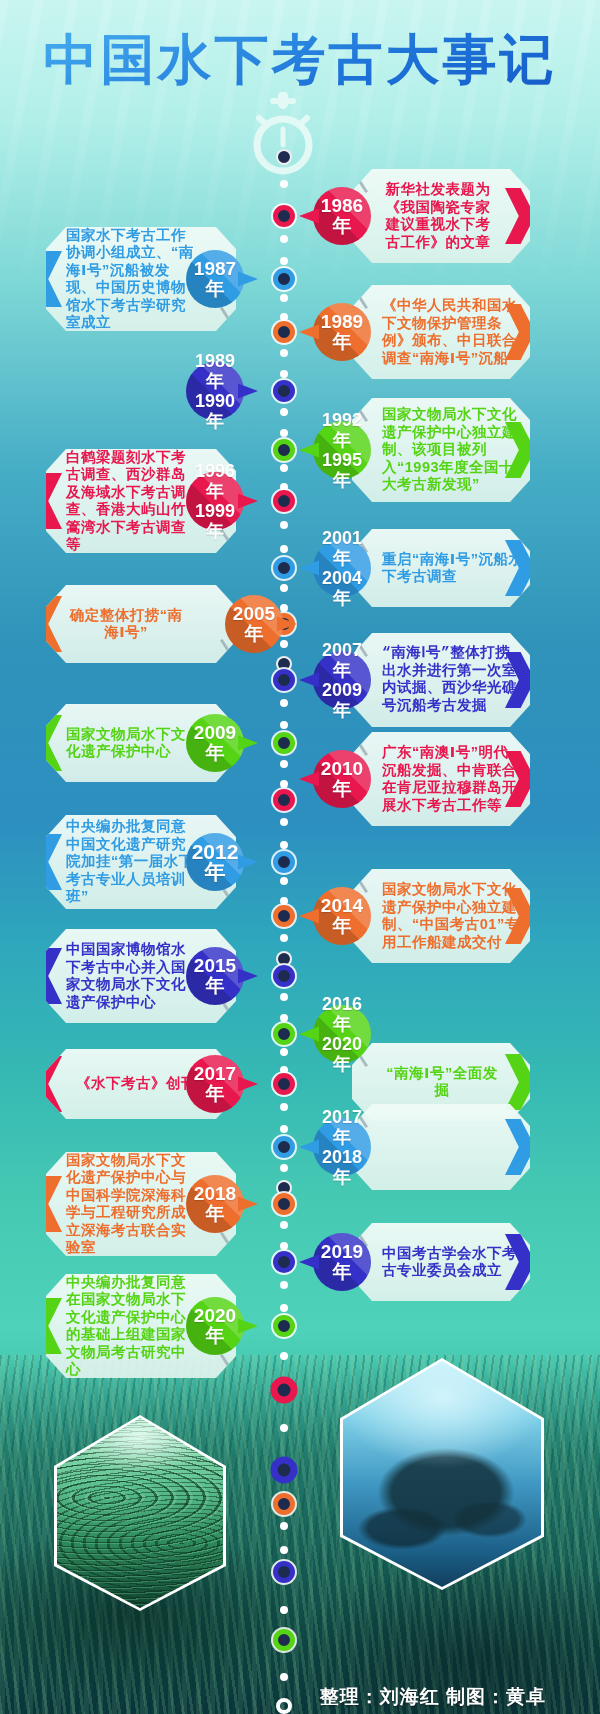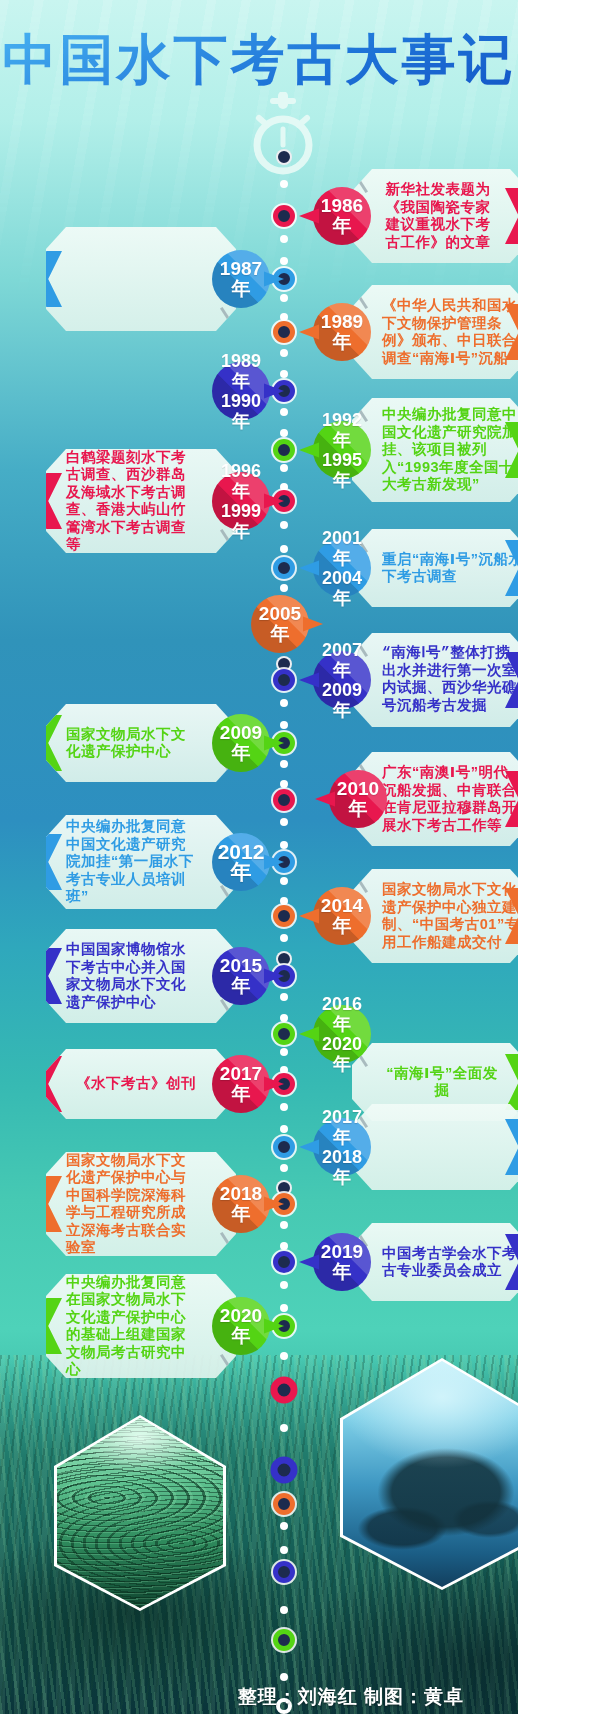--- a/index.html
+++ b/index.html
@@ -1,17 +1,17 @@
 <!DOCTYPE html>
 <html><head>
 <meta charset="utf-8">
 <style>
   html,body{margin:0;padding:0;}
   .poster{
-    position:relative;width:518px;height:1714px;overflow:hidden;
+    position:relative;width:600px;height:1714px;overflow:hidden;
     font-family:"Liberation Sans","DejaVu Sans",sans-serif;
     background:linear-gradient(180deg,#c9f5f0 0px,#b2efe9 120px,#7ed8d6 280px,#46adc6 470px,
       #3093ba 640px,#2d8fc0 820px,#2fa8bc 950px,#36b9b3 1080px,#46c9b3 1200px,#4ed2b9 1330px,#3cb9a6 1430px);
   }
   .streaks{position:absolute;left:0;top:0;width:600px;height:320px;z-index:0;
     background:repeating-linear-gradient(100deg,rgba(255,255,255,.30) 0 9px,rgba(255,255,255,0) 9px 34px);
     opacity:.45;-webkit-mask-image:linear-gradient(180deg,#000 0%,transparent 95%);
     mask-image:linear-gradient(180deg,#000 0%,transparent 95%);}
   .reef{position:absolute;left:0;top:1355px;width:600px;height:359px;z-index:0;
     background:
@@ -47,21 +47,21 @@
     clip-path:polygon(0 0,52% 0,100% 50%,52% 100%,0 100%,46% 50%);}
   .event.right .chevron{right:-5px;}
   .event.left  .chevron{left:-14px;transform:translateY(-50%) scaleX(-1);}
   .slash{position:absolute;width:3px;height:34px;background:#9fb0b5;opacity:.85;transform:rotate(-33deg);}
   .event.right .slash-a{left:4px;top:-8px;}
   .event.right .slash-b{left:4px;bottom:-8px;}
   .event.left  .slash-a{right:4px;top:-8px;}
   .event.left  .slash-b{right:4px;bottom:-8px;}
   .ycircle{position:absolute;top:50%;transform:translateY(-50%);width:58px;height:58px;border-radius:50%;
     display:flex;align-items:center;justify-content:center;z-index:3;}
-  .event.left  .ycircle{left:212px;}
+  .event.left  .ycircle{left:186px;}
   .event.right .ycircle{left:313px;}
   .shade{position:absolute;inset:0;border-radius:50%;
     background:linear-gradient(225deg,transparent 55%,rgba(0,0,0,.16) 56%),
                linear-gradient(45deg,transparent 60%,rgba(255,255,255,.18) 61%);}
   .tail{position:absolute;top:50%;width:20px;height:20px;transform:translateY(-50%);
     clip-path:polygon(0 12%,100% 50%,0 88%);}
   .event.left  .tail{left:calc(100% - 6px);}
   .event.right .tail{right:calc(100% - 6px);transform:translateY(-50%) scaleX(-1);}
   .ylabel{position:relative;z-index:1;color:#fff;font-weight:800;font-size:18px;line-height:20px;
     white-space:pre-line;text-align:center;width:72px;text-shadow:0 1px 1px rgba(0,0,0,.15);}
@@ -191,20 +191,21 @@
       <span class="shade"></span>
       <span class="tail" style="background: rgb(232, 23, 78);"></span>
       <div class="ylabel" style="font-size: 19px;">1986年</div>
     </div>
   </div>
       <div class="event left" style="top: 227px; height: 104px;">
     <div class="banner" style="height: 104px;">
       <span class="slash slash-a"></span>
       <span class="slash slash-b"></span>
       <span class="chevron" style="background: rgb(47, 156, 228);"></span>
+      <div class="btext" style="width: 132px; color: rgb(47, 156, 228);">国家水下考古工作协调小组成立、“南海Ⅰ号”沉船被发现、中国历史博物馆水下考古学研究室成立</div>
     </div>
     <div class="ycircle" style="background: rgb(47, 156, 228);">
       <span class="shade"></span>
       <span class="tail" style="background: rgb(47, 156, 228);"></span>
       <div class="ylabel" style="font-size: 19px;">1987年</div>
     </div>
   </div>
       <div class="event right" style="top: 285px; height: 94px;">
     <div class="banner" style="height: 94px;">
       <span class="slash slash-a"></span>
@@ -224,21 +225,21 @@
       <span class="tail" style="background: rgb(53, 49, 200);"></span>
       <div class="ylabel">1989年
 1990年</div>
     </div>
   </div>
       <div class="event right" style="top: 398px; height: 104px;">
     <div class="banner" style="height: 104px;">
       <span class="slash slash-a"></span>
       <span class="slash slash-b"></span>
       <span class="chevron" style="background: rgb(84, 212, 20);"></span>
-      <div class="btext" style="width: 140px; color: rgb(84, 212, 20);">中央编办批复同意中国文化遗产研究院加挂、该项目被列入“1993年度全国十大考古新发现”</div>
+      <div class="btext" style="width: 140px; color: rgb(84, 212, 20);">国家文物局水下文化遗产保护中心独立建制、该项目被列入“1993年度全国十大考古新发现”</div>
     </div>
     <div class="ycircle" style="background: rgb(84, 212, 20);">
       <span class="shade"></span>
       <span class="tail" style="background: rgb(84, 212, 20);"></span>
       <div class="ylabel">1992年
 1995年</div>
     </div>
   </div>
       <div class="event left" style="top: 449px; height: 104px;">
     <div class="banner" style="height: 104px;">
@@ -262,20 +263,26 @@
       <div class="btext" style="width: 150px; color: rgb(47, 156, 228);">重启“南海Ⅰ号”沉船水下考古调查</div>
     </div>
     <div class="ycircle" style="background: rgb(47, 156, 228);">
       <span class="shade"></span>
       <span class="tail" style="background: rgb(47, 156, 228);"></span>
       <div class="ylabel">2001年
 2004年</div>
     </div>
   </div>
       <div class="event left" style="top: 585px; height: 78px;">
+    <div class="banner" style="height: 78px;">
+      <span class="slash slash-a"></span>
+      <span class="slash slash-b"></span>
+      <span class="chevron" style="background: rgb(238, 110, 45);"></span>
+      <div class="btext center" style="width: 120px; color: rgb(238, 110, 45);">确定整体打捞“南海Ⅰ号”</div>
+    </div>
     <div class="ycircle" style="background: rgb(238, 110, 45); margin-left: 39px;">
       <span class="shade"></span>
       <span class="tail" style="background: rgb(238, 110, 45);"></span>
       <div class="ylabel" style="font-size: 19px;">2005年</div>
     </div>
   </div>
       <div class="event right" style="top: 633px; height: 94px;">
     <div class="banner" style="height: 94px;">
       <span class="slash slash-a"></span>
       <span class="slash slash-b"></span>
@@ -295,28 +302,28 @@
       <span class="slash slash-b"></span>
       <span class="chevron" style="background: rgb(84, 212, 20);"></span>
       <div class="btext" style="width: 132px; color: rgb(84, 212, 20);">国家文物局水下文化遗产保护中心</div>
     </div>
     <div class="ycircle" style="background: rgb(84, 212, 20);">
       <span class="shade"></span>
       <span class="tail" style="background: rgb(84, 212, 20);"></span>
       <div class="ylabel" style="font-size: 19px;">2009年</div>
     </div>
   </div>
-      <div class="event right" style="top: 752px; height: 94px;">
+      <div class="event right" style="top: 732px; height: 94px;">
     <div class="banner" style="height: 94px;">
       <span class="slash slash-a"></span>
       <span class="slash slash-b"></span>
       <span class="chevron" style="background: rgb(232, 23, 78);"></span>
       <div class="btext" style="width: 140px; color: rgb(232, 23, 78);">广东“南澳Ⅰ号”明代沉船发掘、中肯联合在肯尼亚拉穆群岛开展水下考古工作等</div>
     </div>
-    <div class="ycircle" style="background: rgb(232, 23, 78); margin-left: 16px;">
+    <div class="ycircle" style="background: rgb(232, 23, 78);">
       <span class="shade"></span>
       <span class="tail" style="background: rgb(232, 23, 78);"></span>
       <div class="ylabel" style="font-size: 19px;">2010年</div>
     </div>
   </div>
       <div class="event left" style="top: 815px; height: 94px;">
     <div class="banner" style="height: 94px;">
       <span class="slash slash-a"></span>
       <span class="slash slash-b"></span>
       <span class="chevron" style="background: rgb(47, 156, 228);"></span>

